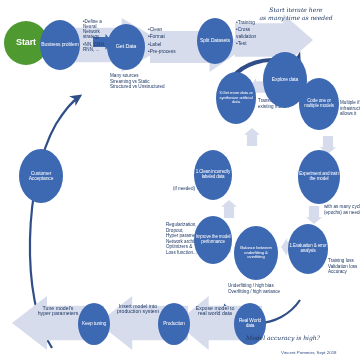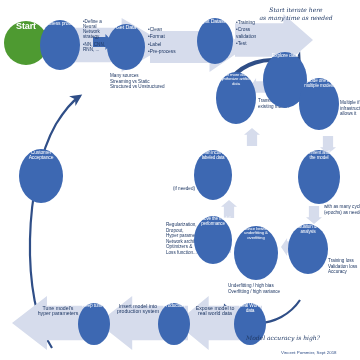--- a/index.html
+++ b/index.html
@@ -9,21 +9,21 @@
     font-family:"Liberation Sans", sans-serif;
     overflow:hidden;
     position:relative;
   }
   #stage{position:absolute;left:0;top:0;width:360px;height:360px;}
   .node{
     position:absolute;
     border-radius:50%;
     background:#3D68B2;
     color:#ffffff;
-    display:flex;align-items:flex-start;justify-content:center;
+    display:flex;align-items:center;justify-content:center;
     text-align:center;
     line-height:1.02;
     letter-spacing:-0.15px;
     box-sizing:border-box;
     padding:1px;
     z-index:6;
   }
   .node.green{background:#4E9A31;}
   .chev{
     position:absolute;

